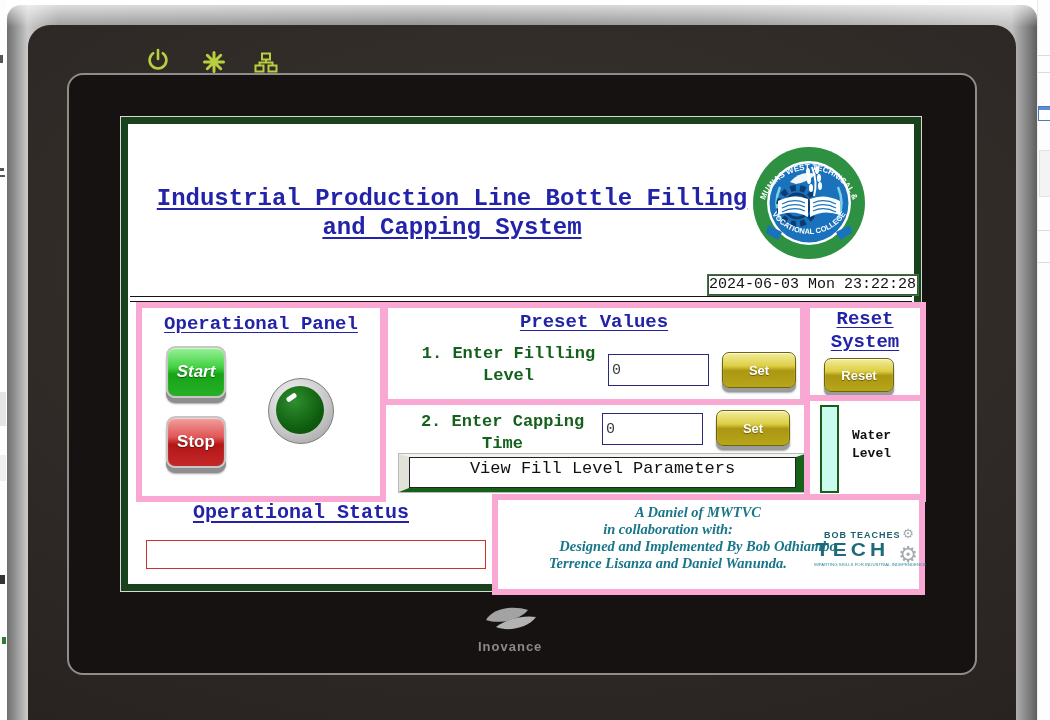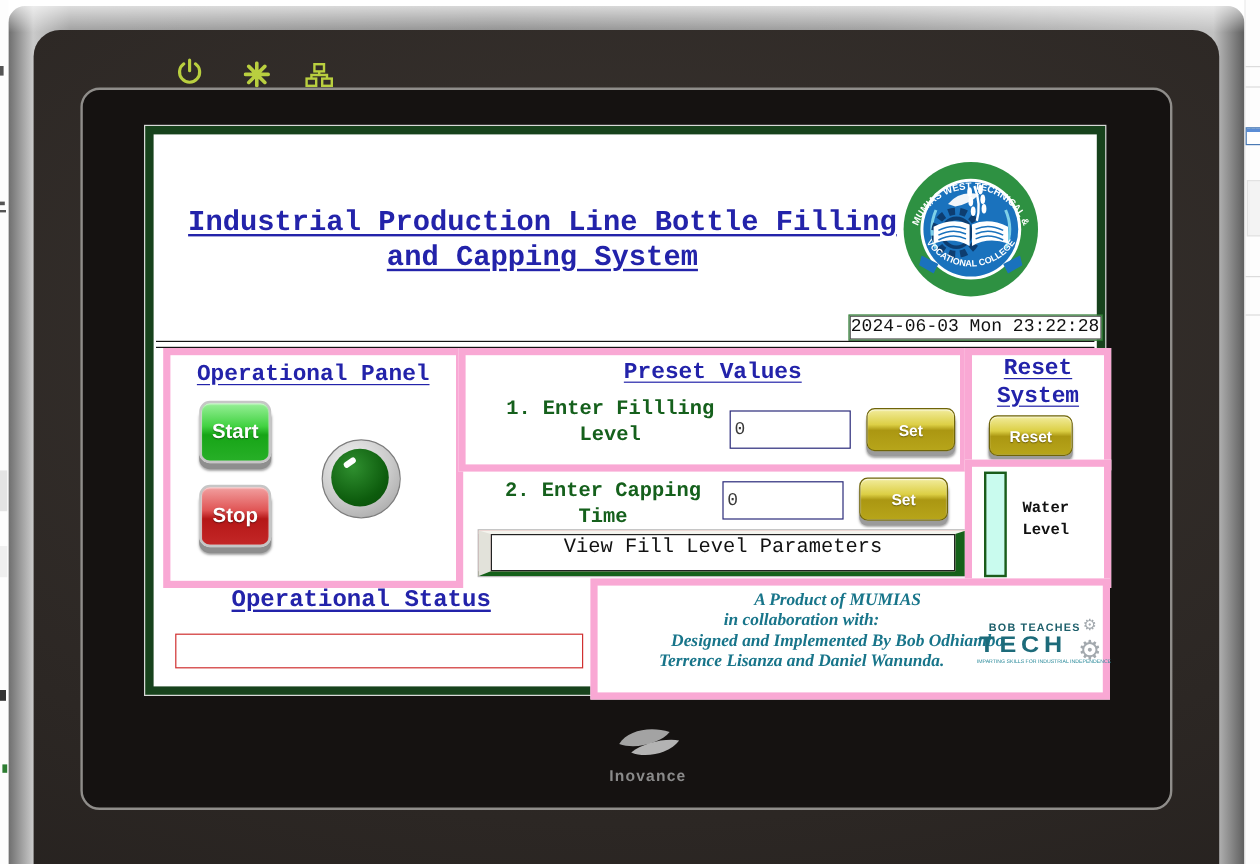--- a/index.html
+++ b/index.html
@@ -19,41 +19,41 @@
 
   
   .device{left:7px;top:5px;width:1030px;height:715px;border-radius:14px 14px 0 0;
      background:linear-gradient(180deg,rgba(255,255,255,.65) 0,rgba(255,255,255,0) 22px),
      linear-gradient(90deg,#6e6e6e 0,#cacaca 2%,#9d9d9d 5%,#8e8e8e 40%,#9b9b9b 70%,#c1c1c1 97.5%,#5e5e5e 100%);}
   .bezel{left:21px;top:20px;right:21px;bottom:0;border-radius:22px 22px 0 0;
      background:radial-gradient(120% 100% at 50% 35%, #3a3430 0%, #2c2724 60%, #221e1c 100%);}
   .screen-outline{left:60px;top:68px;width:906px;height:598px;border:2px solid #8f8d8a;
      border-radius:16px;background:#151211;}
   .ledicon{width:24px;height:24px;}
-  .inovance{left:471px;top:599px;width:94px;height:52px;text-align:right;color:#8f8f8f;}
+  .inovance{left:471px;top:599px;width:94px;height:52px;text-align:left;color:#8f8f8f;}
   .inovance .txt{font-family:"Liberation Sans",sans-serif;font-weight:bold;font-size:13px;letter-spacing:1px;color:#8a8a8a;}
 
   
-  .screen{left:114px;top:100px;width:786px;height:460px;background:#fff;
+  .screen{left:114px;top:112px;width:786px;height:460px;background:#fff;
      border:7px solid #17421c;box-shadow:0 0 0 1px #d8d8d8;}
   .heading{color:#2323aa;font-weight:bold;text-decoration:underline;text-underline-offset:3px;text-align:center;}
   .panel{border:6px solid #f9a8d4;background:#fff;}
 
   .title-line{left:8px;width:632px;font-size:24px;line-height:29px;}
   .datetime{left:580px;top:151px;width:208px;height:18px;border:1px solid #4b4b4b;outline:1px solid #2e7d32;
      font-size:15px;line-height:18px;color:#111;background:#fff;}
   .dblrule{left:2px;top:172px;width:782px;height:4px;border-top:1px solid #141414;border-bottom:1px solid #141414;}
 
   .greenlabel{color:#15601c;font-weight:bold;font-size:17px;line-height:22px;text-align:center;}
 
   
   .pushbtn{border:2px solid #c6c6c6;border-radius:9px;color:#fff;font-size:17px;font-weight:bold;
      text-align:center;cursor:pointer;text-shadow:0 1px 1px rgba(0,0,0,.45);
      box-shadow:0 5px 0 0 #8e8e8e,0 6px 2px rgba(0,0,0,.35),inset 0 1px 1px rgba(255,255,255,.55);}
-  .btn-green{background:linear-gradient(180deg,#98f098 0%,#42d242 40%,#17a517 55%,#27af27 100%);}
+  .btn-green{background:linear-gradient(180deg,#98f098 0%,#42d242 40%,#17a517 55%,#27af27 100%);font-style:italic;}
   .btn-red{background:linear-gradient(180deg,#f2a0a0 0%,#e05555 40%,#b51717 55%,#c32727 100%);}
   .gold{background:linear-gradient(180deg,#f2ec9c 0%,#dccf45 38%,#ab9712 52%,#b7a51a 100%);
      border:1px solid #6f6408;border-radius:7px;color:#fff;font-size:13px;font-weight:bold;text-align:center;
      cursor:pointer;text-shadow:0 1px 1px rgba(0,0,0,.4);
      box-shadow:0 4px 0 0 #9b9b9b,0 5px 2px rgba(0,0,0,.35),inset 0 1px 1px rgba(255,255,255,.7);}
 
   .pilot{width:64px;height:64px;border-radius:50%;border:1px solid #7c7c7c;
      background:radial-gradient(circle at 38% 30%,#f2f2f2 0%,#c9c9c9 55%,#9a9a9a 100%);}
   .pilot .lens{position:absolute;left:7px;top:7px;width:48px;height:48px;border-radius:50%;
      background:radial-gradient(circle at 38% 32%,#2f8f2f 0%,#0d5c0d 65%,#084a08 100%);}
@@ -227,21 +227,21 @@
           <div>Water</div>
           <div>Level</div>
         </div>
       </div>
 
       <div class="abs heading" style="left:8px;top:377px;width:330px;font-size:20px;">Operational Status</div>
       <div class="abs statusbox"></div>
 
       <div class="abs panel" style="left:364px;top:370px;width:421px;height:89px;">
         <div class="abs" style="left:0;top:4px;width:400px;">
-          <div class="credits-line">A Product of MUMIAS</div>
+          <div class="credits-line">A Daniel of MWTVC</div>
           <div class="credits-line" style="padding-right:60px;">in collaboration with:</div>
           <div class="credits-line">Designed and Implemented By Bob Odhiambo</div>
           <div class="credits-line" style="padding-right:60px;">Terrence Lisanza and Daniel Wanunda.</div>
         </div>
         <div class="abs btt">
           <span class="btt-gear" style="right:2px;top:-4px;font-size:13px;">⚙</span>
           <span class="btt-gear" style="right:-2px;top:12px;font-size:22px;">⚙</span>
           <div class="btt-top">BOB TEACHES</div>
           <div class="btt-main">TECH</div>
           <div class="btt-tag">IMPARTING SKILLS FOR INDUSTRIAL INDEPENDENCE</div>

